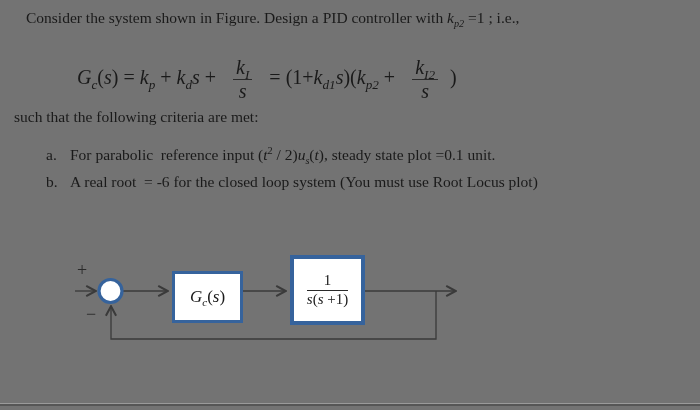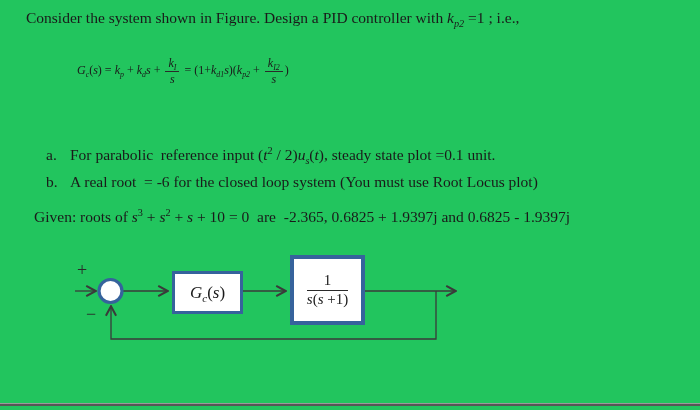--- a/index.html
+++ b/index.html
@@ -1,64 +1,64 @@
 <!DOCTYPE html>
 <html><head>
 <meta charset="utf-8">
 <style>
   html,body{margin:0;padding:0;background:#fff;}
   .page{
-    position:relative;width:700px;height:410px;background:#22c55e;overflow:hidden;
+    position:relative;width:700px;height:410px;background:#737373;overflow:hidden;
     font-family:"Liberation Serif",serif;color:#1a1a1a;font-size:15.5px;
   }
   .abs{position:absolute;white-space:pre;}
   .it{font-style:italic;}
   sub{font-size:0.66em;font-style:italic;line-height:0;}
   sup{font-size:0.66em;line-height:0;}
-  .frac{display:inline-block;vertical-align:middle;text-align:center;line-height:1.05;margin:0 2px;}
+  .frac{display:inline-block;vertical-align:middle;text-align:center;line-height:1.05;margin:0 12px;}
   .frac .num{display:block;border-bottom:1px solid #2a2a2a;padding:0 3px 1px 3px;}
   .frac .den{display:block;padding-top:1px;}
-  .equation{font-size:12px;}
+  .equation{font-size:20px;}
   .item{display:flex;white-space:pre;}
   .item .lbl{width:15px;margin-right:9px;}
   
   .diagram{position:absolute;left:0;top:245px;width:700px;height:122px;}
   .diagram svg{position:absolute;left:0;top:0;}
   .block{
     position:absolute;box-sizing:border-box;background:#fff;
     display:flex;align-items:center;justify-content:center;white-space:pre;
   }
-  .block-gc{left:172px;top:26px;width:71px;height:43px;border:3px solid #36639c;font-size:17px;}
+  .block-gc{left:172px;top:26px;width:71px;height:52px;border:3px solid #36639c;font-size:17px;}
   .block-plant{left:290px;top:10px;width:75px;height:70px;border:4px solid #36639c;font-size:15px;}
   .sign{position:absolute;font-size:18px;color:#2a2a2a;line-height:1;}
   .sign-plus{left:77px;top:16px;}
   .sign-minus{left:86px;top:60px;}
   .bottom-rule{position:absolute;left:0;top:403px;width:700px;height:2px;background:#565656;border-top:1px solid #9a9a9a;}
 </style>
 </head>
 <body>
 
 <div class="page">
 
   <div class="abs" style="left:26px;top:9px;"><span>Consider the system shown in Figure. Design a PID controller with </span><span class="it">k</span><sub>p2</sub><span> =1 ; i.e.,</span></div>
 
   <div class="abs equation" style="left:77px;top:57px;"><span class="it">G</span><sub>c</sub><span>(</span><span class="it">s</span><span>) = </span><span class="it">k</span><sub>p</sub><span> + </span><span class="it">k</span><sub>d</sub><span class="it">s</span><span> + </span><span class="frac"><span class="num"><span class="it">k</span><sub>I</sub></span><span class="den"><span class="it">s</span></span></span><span> = (1+</span><span class="it">k</span><sub>d1</sub><span class="it">s</span><span>)(</span><span class="it">k</span><sub>p2</sub><span> + </span><span class="frac"><span class="num"><span class="it">k</span><sub>I2</sub></span><span class="den"><span class="it">s</span></span></span><span>)</span></div>
 
+  <div class="abs" style="left:14px;top:108px;"><span>such that the following criteria are met:</span></div>
 
   <div class="abs item" style="left:46px;top:146px;">
     <span class="lbl">a.</span>
     <span class="txt"><span>For parabolic  reference input (</span><span class="it">t</span><sup>2</sup><span> / 2)</span><span class="it">u</span><sub>s</sub><span>(</span><span class="it">t</span><span>)</span><span>, steady state plot =0.1 unit.</span></span>
   </div>
 
   <div class="abs item" style="left:46px;top:173px;">
     <span class="lbl">b.</span>
     <span class="txt"><span>A real root  = -6 for the closed loop system (You must use Root Locus plot)</span></span>
   </div>
 
-  <div class="abs" style="left:34px;top:208px;"><span>Given: roots of </span><span class="it">s</span><sup>3</sup><span> + </span><span class="it">s</span><sup>2</sup><span> + </span><span class="it">s</span><span> + 10 = 0  are  -2.365, 0.6825 + 1.9397j and 0.6825 - 1.9397j</span></div>
 
   <div class="diagram">
     <svg width="700" height="122" viewBox="0 0 700 122">
       <defs>
         <marker id="arr" viewBox="0 0 8 8" refX="6.5" refY="4" markerWidth="9" markerHeight="9" orient="auto">
           <path d="M0.5 0.5 L7 4 L0.5 7.5" fill="none" stroke="#3a3a3a" stroke-width="1.4"></path>
         </marker>
       </defs>
 
       <path d="M75 46 H95" fill="none" stroke-width="1.3" marker-end="url(#arr)" stroke="#3a3a3a"></path>

